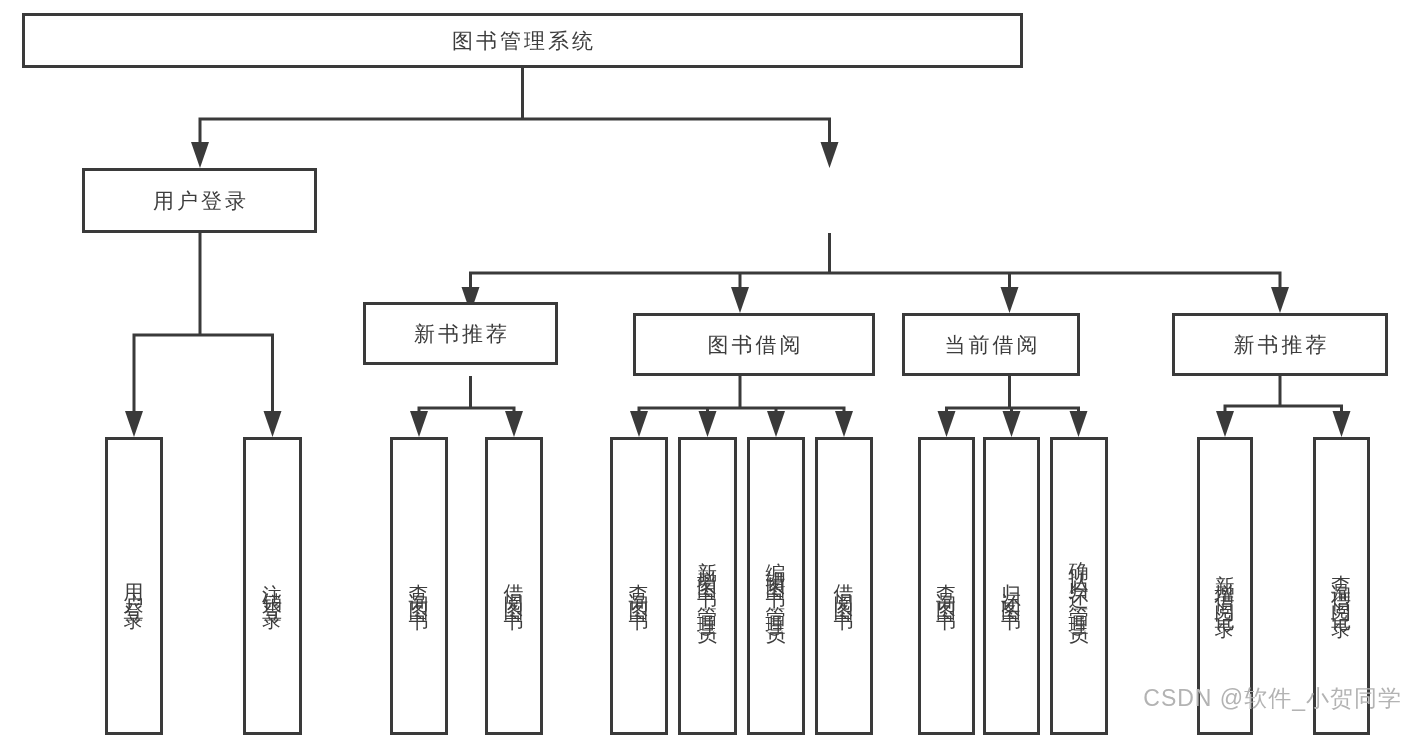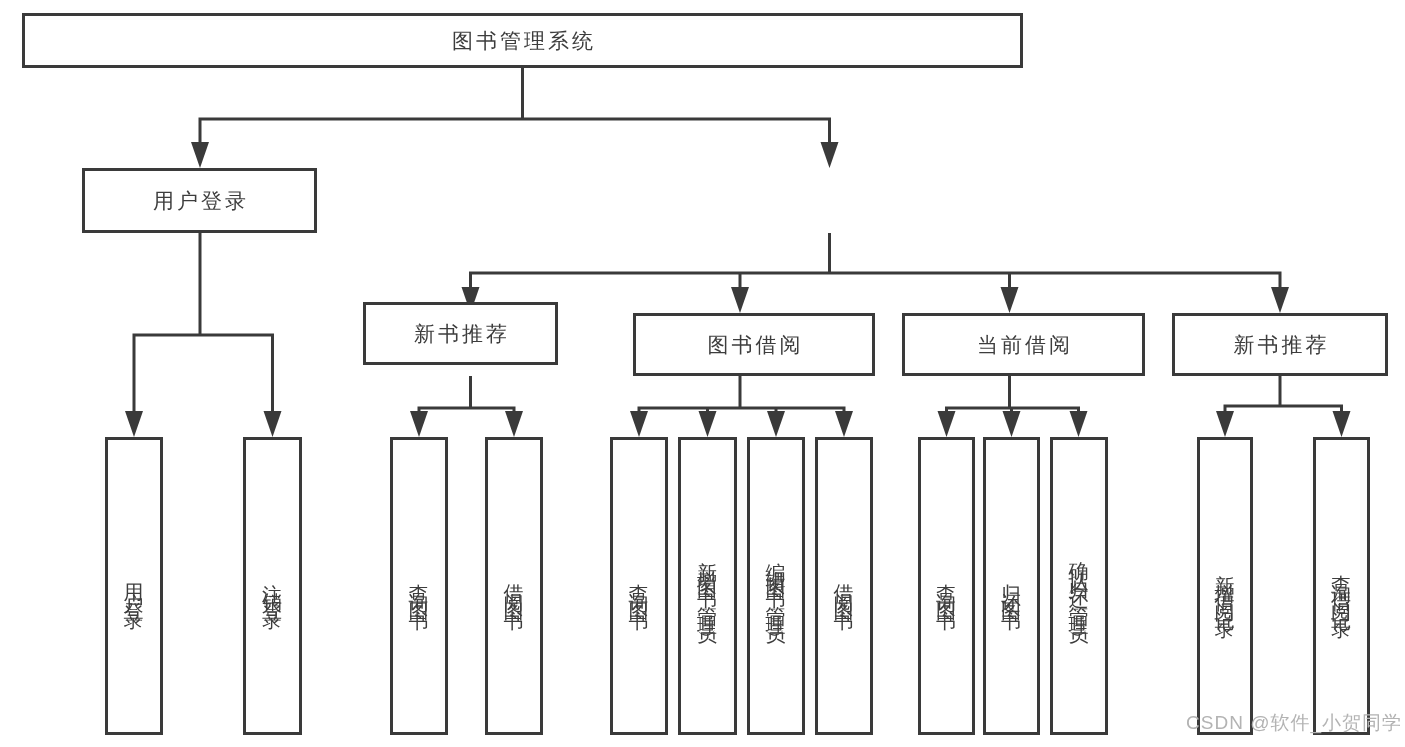--- a/index.html
+++ b/index.html
@@ -37,23 +37,23 @@
     white-space: nowrap;
   }
   .box.v span {
     writing-mode: vertical-rl;
     font-size: 20px;
     letter-spacing: 9px;
     line-height: 1;
   }
   .watermark {
     position: absolute;
-    top: 710px;
+    top: 683px;
     right: 3px;
-    font-size: 19px;
+    font-size: 23px;
     letter-spacing: 1px;
     color: var(--watermark);
     white-space: nowrap;
   }
 </style>
 </head>
 <body>
 
 <div id="canvas">
 
@@ -112,21 +112,21 @@
   <div class="box h" style="left:82px; top:168px; width:235px; height:65px">
     <span>用户登录</span>
   </div>
 
   <div class="box h" style="left:363px; top:302px; width:195px; height:63px">
     <span>新书推荐</span>
   </div>
   <div class="box h" style="left:633px; top:313px; width:242px; height:63px">
     <span>图书借阅</span>
   </div>
-  <div class="box h" style="left:902px; top:313px; width:243px; height:63px">
+  <div class="box h" style="left:902px; top:313px; width:178px; height:63px">
     <span>当前借阅</span>
   </div>
   <div class="box h" style="left:1172px; top:313px; width:216px; height:63px">
     <span>新书推荐</span>
   </div>
 
   <div class="box v" style="left:105px; top:437px; width:58px; height:298px">
     <span>用户登录</span>
   </div>
   <div class="box v" style="left:243px; top:437px; width:59px; height:298px">

